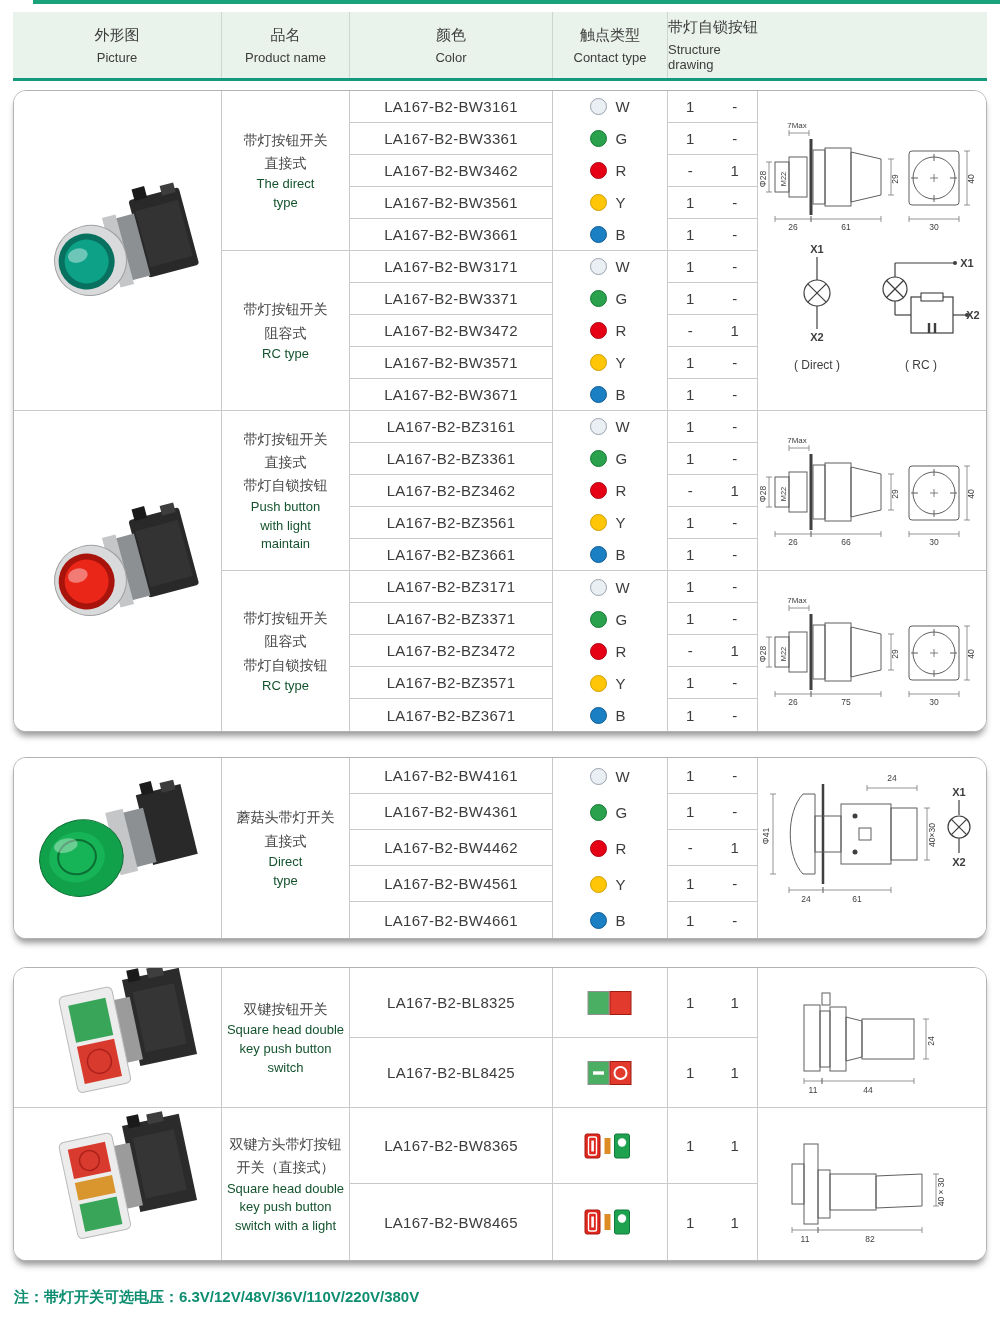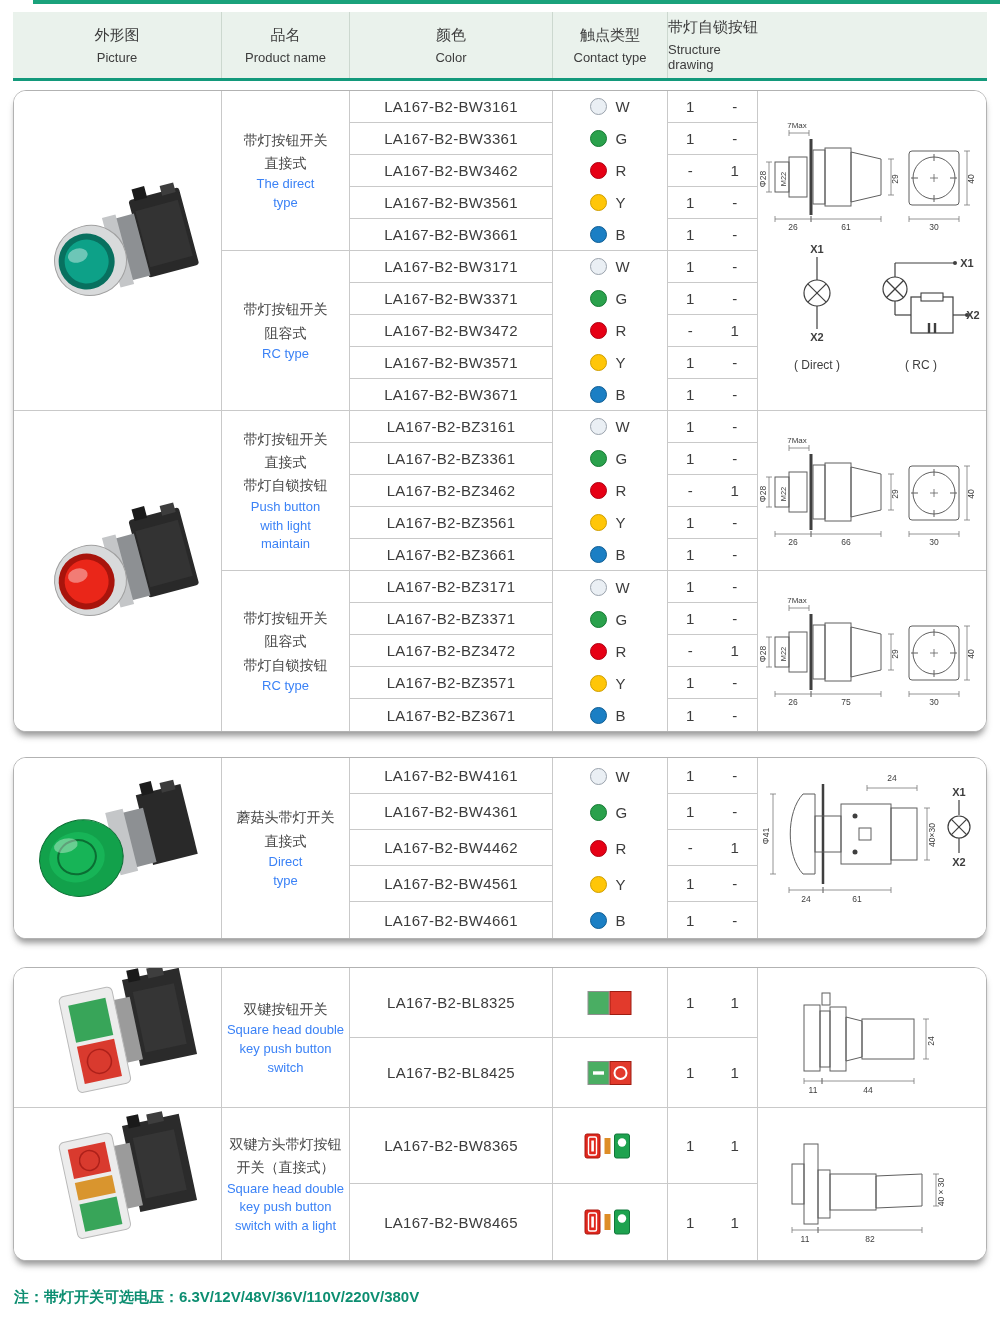--- a/index.html
+++ b/index.html
@@ -23,21 +23,21 @@
     border:1px solid #b2b2b2;border-radius:13px;overflow:hidden;
     box-shadow:0 6px 6px -2px rgba(70,70,70,.55);
     display:grid;grid-template-columns:208px 128px 203px 115px 90px 228px;
   }
   .cell{border-right:1px solid #c9c9c9;border-bottom:1px solid #c9c9c9;
     display:flex;align-items:center;justify-content:center;box-sizing:border-box;background:#fff;}
   .cell.nr{border-right:none;}
   .cell.nb{border-bottom:none;}
   .namecell{flex-direction:column;gap:3px;padding:6px 4px;text-align:center;}
   .nzh{font-size:14px;color:#474747;line-height:1.45;}
-  .nen{font-size:13px;color:#3b82f6;line-height:1.22;}
+  .nen{font-size:13px;color:#14532d;line-height:1.22;}
   .mtext{font-size:15px;color:#3c3c3c;letter-spacing:.3px;}
   .colorcell{flex-direction:column;justify-content:flex-start;padding:0;}
   .colorentry{display:flex;align-items:center;justify-content:center;gap:9px;width:100%;}
   .dot{width:17px;height:17px;border-radius:50%;border:1.5px solid #888;box-sizing:border-box;}
   .clabel{font-size:15px;color:#3c3c3c;width:15px;text-align:left;}
   .contactcell{display:flex;}
   .cval{flex:1;text-align:center;font-size:15px;color:#3c3c3c;}
   .drawcell{flex-direction:column;justify-content:center;gap:2px;}
   .note{position:absolute;left:14px;top:1288px;font-size:15px;font-weight:600;color:#0d8e71;}
 </style>

